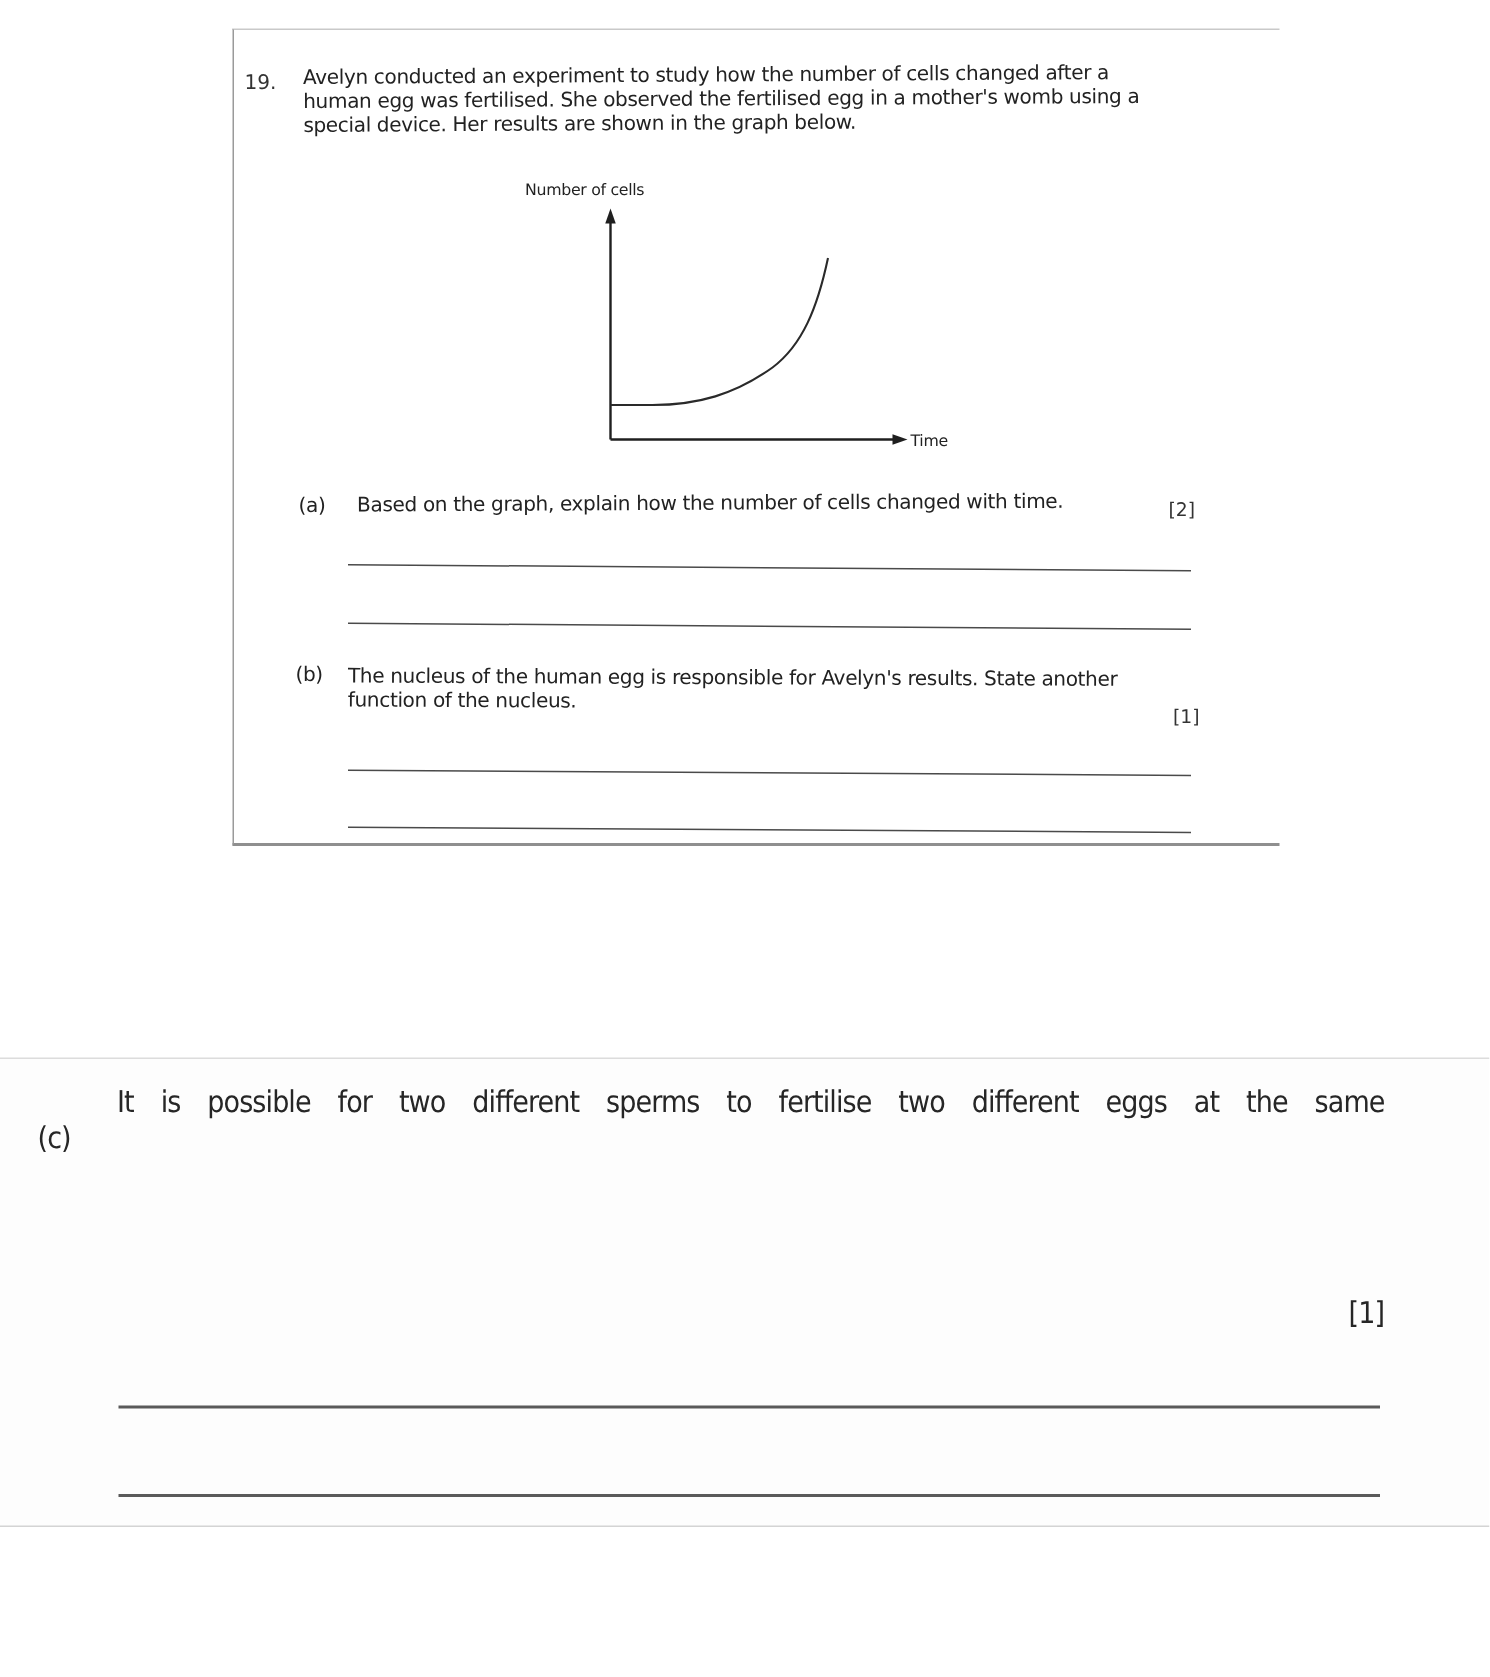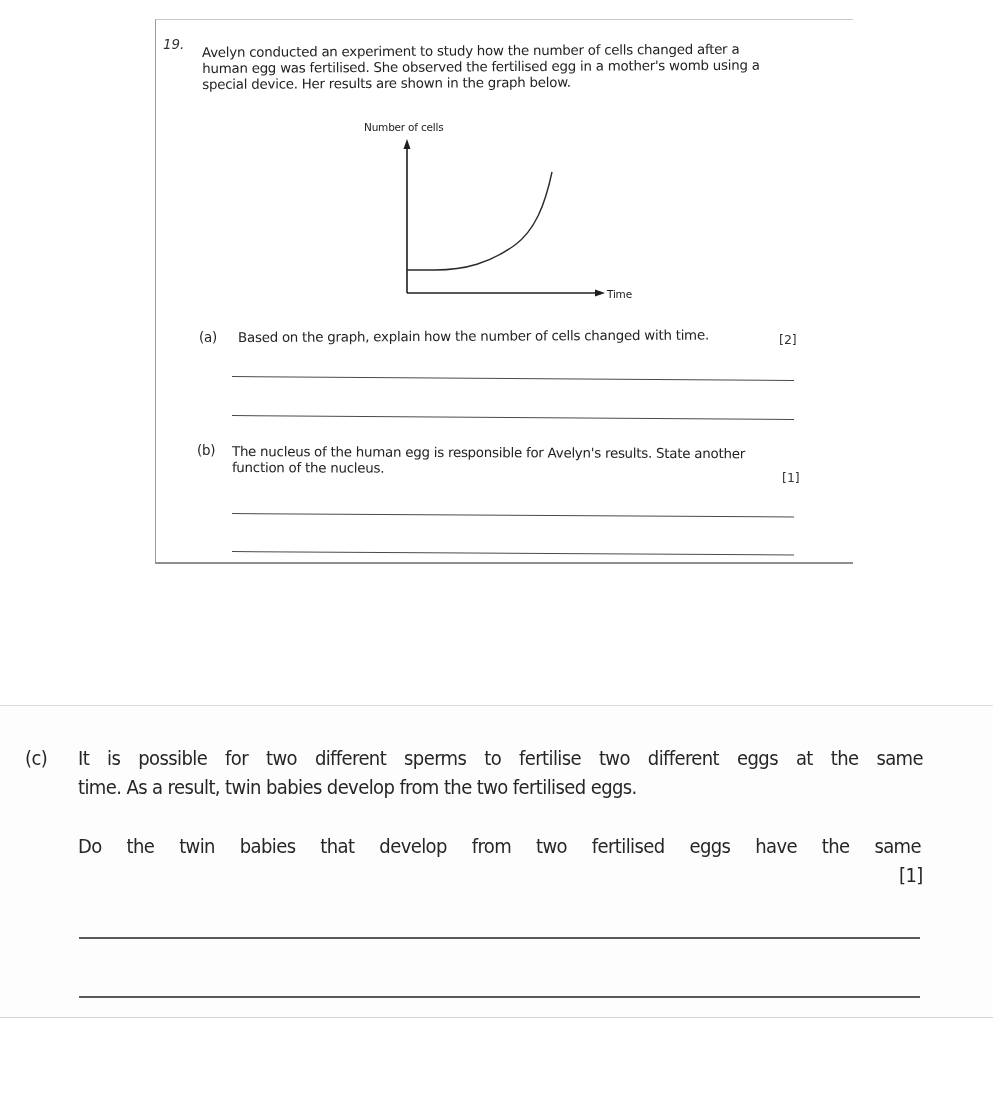--- a/index.html
+++ b/index.html
@@ -73,28 +73,28 @@
       position: absolute;
       height: 0;
       border-top: 2.4px solid #5a5a5a;
     }
   </style>
 </head>
 <body>
 
 <div id="top-box" class="abs"></div>
 
-<div class="abs qnum" style="left:163px; top:37px;font-style:italic;">19.</div>
+<div class="abs qnum" style="left:163px; top:48px;">19.</div>
 <div class="abs qtxt" style="left:202px; top:45px; width:600px; transform:rotate(-0.35deg); transform-origin:left top;">
   <div>Avelyn conducted an experiment to study how the number of cells changed after a</div>
   <div>human egg was fertilised. She observed the fertilised egg in a mother's womb using a</div>
   <div>special device. Her results are shown in the graph below.</div>
 </div>
 
-<div class="abs graph-label" style="left:364px; top:121px;">Number of cells</div>
+<div class="abs graph-label" style="left:350px; top:121px;">Number of cells</div>
 <div class="abs graph-label" style="left:607px; top:288px;text-align:right;">Time</div>
 <svg class="abs" style="left:395px; top:135px;" width="215" height="170" viewBox="0 0 215 170">
 
   <line x1="12" y1="10" x2="12" y2="158" stroke="#1f1f1f" stroke-width="1.6"></line>
   <polygon points="12,4 8.5,14 15.5,14" fill="#1f1f1f"></polygon>
 
   <line x1="12" y1="158" x2="203" y2="158" stroke="#1f1f1f" stroke-width="1.6"></line>
   <polygon points="210,158 200,154.5 200,161.5" fill="#1f1f1f"></polygon>
 
   <path d="M12,135 L40,135 C70,135 95,128 120,110 C140,95 150,70 157,37" fill="none" stroke="#2a2a2a" stroke-width="1.4"></path>
@@ -111,24 +111,22 @@
   <div>The nucleus of the human egg is responsible for Avelyn's results. State another</div>
   <div>function of the nucleus.</div>
 </div>
 <div class="abs mark" style="left:782px; top:470px;">[1]</div>
 <div class="ans-line" style="left:232px; top:513px; width:562px; transform:rotate(0.35deg);"></div>
 <div class="ans-line" style="left:232px; top:551px; width:562px; transform:rotate(0.35deg);"></div>
 
 <div id="bottom-band" class="abs"></div>
 
 <div class="abs ctxt" style="left:25px; top:744px;">(c)</div>
-<div class="abs ctxt" style="left:78px; top:744px; width:845px;">
+<div class="abs ctxt" style="left:78px; top:720px; width:845px;">
   <div style="text-align:justify; text-align-last:justify;">It is possible for two different sperms to fertilise two different eggs at the same</div>
-  <div>time. As a result, twin babies develop from the two fertilised eggs.</div>
 </div>
 
 <div class="abs ctxt" style="left:78px; top:832px; width:843px;">
-  <div style="text-align:justify; text-align-last:justify;">Do the twin babies that develop from two fertilised eggs have the same</div>
 </div>
 <div class="abs ctxt" style="left:899px; top:861px;">[1]</div>
 
 <div class="c-line" style="left:79px; top:937px; width:841px;"></div>
 <div class="c-line" style="left:79px; top:996px; width:841px;"></div>
 
 </body></html>

